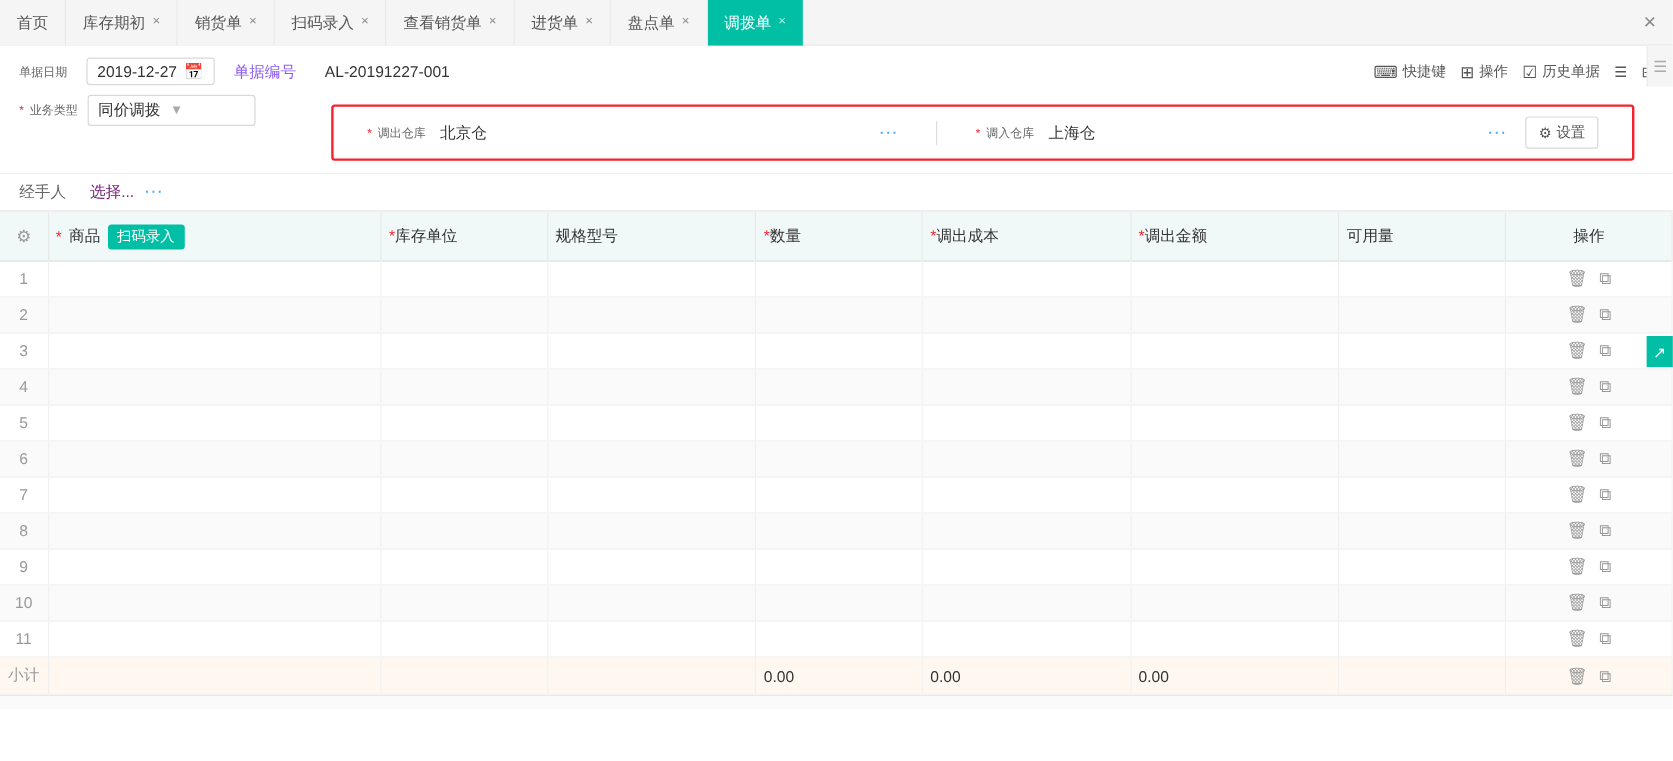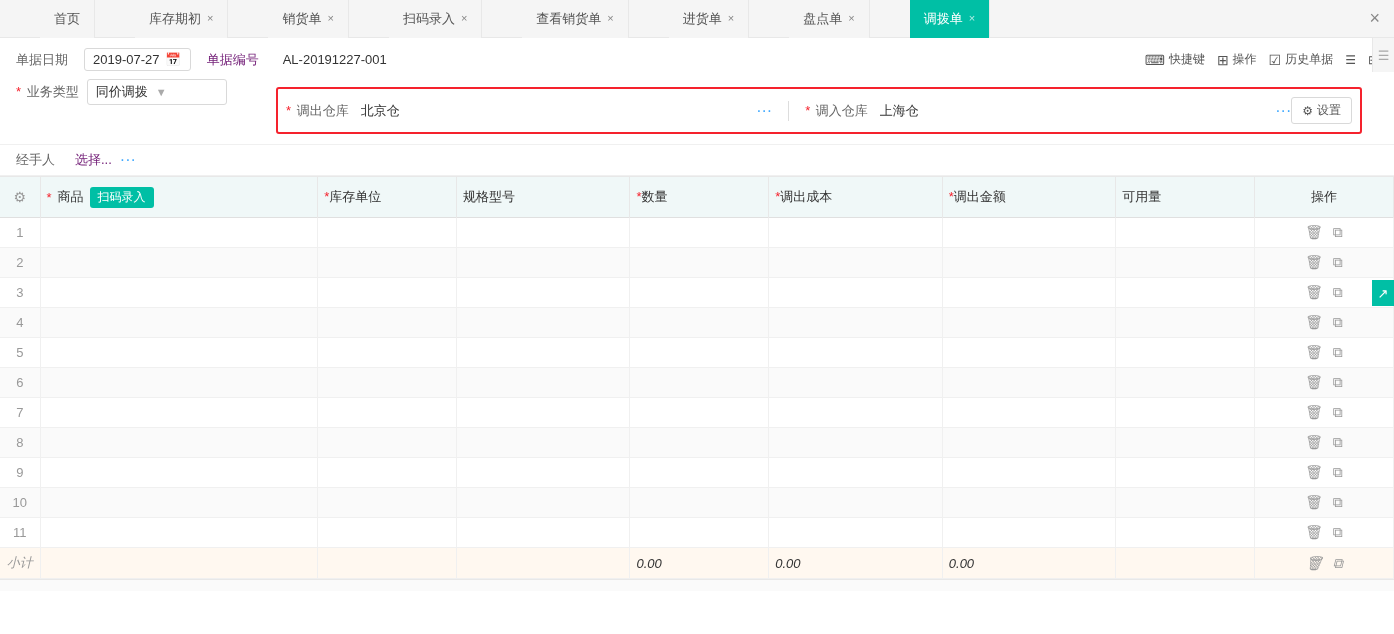--- a/index.html
+++ b/index.html
@@ -20,21 +20,20 @@
       align-items: center;
       padding: 0 14px;
       height: 38px;
       cursor: pointer;
       font-size: 13px;
       color: #555;
       border-right: 1px solid #e8e8e8;
       white-space: nowrap;
       background: #f5f5f5;
       user-select: none;
-      margin-left: 40px;
     }
     .tab-item.active {
       background: #00bfa5;
       color: #fff;
     }
     .tab-item .tab-close {
       margin-left: 6px;
       font-size: 11px;
       line-height: 1;
       opacity: 0.7;
@@ -57,21 +56,21 @@
       background: #fff;
       border-bottom: 1px solid #f0f0f0;
     }
     .form-row {
       display: flex;
       align-items: center;
       margin-bottom: 8px;
     }
     .form-label {
       color: #666;
-      font-size: 13px;
+      font-size: 10px;
       white-space: nowrap;
     }
     .form-label .required { color: #f5222d; margin-right: 2px; }
     .form-field {
       display: flex;
       align-items: center;
       border: 1px solid #d9d9d9;
       border-radius: 3px;
       padding: 3px 8px;
       min-width: 80px;
@@ -85,21 +84,21 @@
       display: flex;
       align-items: center;
       color: #333;
       font-size: 13px;
       border: 1px solid #d9d9d9;
       border-radius: 3px;
       padding: 3px 8px;
       cursor: pointer;
     }
     .date-icon { margin-left: 6px; color: #aaa; font-size: 13px; }
-    .doc-num-label { color: #701a75; margin-right: 8px; }
+    .doc-num-label { color: #8b5cf6; margin-right: 8px; }
     .doc-num-val { color: #333; }
 
     
     .toolbar-right {
       display: flex;
       align-items: center;
       margin-left: auto;
       gap: 12px;
       font-size: 12px;
       color: #555;
@@ -112,25 +111,26 @@
       color: #555;
       font-size: 12px;
     }
     .toolbar-icon { font-size: 14px; }
 
     
     .warehouse-section {
       border: 2px solid #f5222d;
       border-radius: 3px;
       margin: 8px 16px 4px 0;
-      padding: 8px 8px;
+      padding: 8px 28px;
       display: flex;
       align-items: center;
       flex: 1;
       min-width: 0;
+      gap: 16px;
     }
     .wh-item {
       display: flex;
       align-items: center;
       flex: 1;
       gap: 6px;
     }
     .wh-divider { width: 1px; background: #ddd; height: 20px; margin: 0 16px; }
     .wh-dots { color: #40a9ff; font-size: 16px; cursor: pointer; margin-left: auto; }
     .settings-btn {
@@ -180,21 +180,21 @@
       text-align: left;
       font-weight: normal;
       color: #333;
       border-right: 1px solid #e8e8e8;
       white-space: nowrap;
     }
     tbody tr {
       border-bottom: 1px solid #f0f0f0;
     }
     tbody tr:nth-child(even) { background: #fafafa; }
-    tbody tr.subtotal-row { background: #fff8f0; font-style: italic; }
+    tbody tr.subtotal-row { background: #fff8f0; }
     tbody td {
       padding: 6px 6px;
       border-right: 1px solid #f0f0f0;
       color: #333;
       min-width: 40px;
     }
     .row-num { color: #999; text-align: center; width: 36px; }
     .col-ops { text-align: center; white-space: nowrap; }
     .op-icon { color: #999; cursor: pointer; font-size: 14px; margin: 0 3px; }
     .gear-btn {
@@ -305,21 +305,21 @@
   <div class="tab-bar-close">×</div>
 </div>
 
 <div style="display:flex; flex-direction:column; height: calc(100vh - 38px);">
 
   <div class="form-area">
     <div class="form-row" style="justify-content: space-between;">
       <div style="display:flex; align-items:center; gap:16px;">
         <span class="form-label">单据日期</span>
         <div class="date-field">
-          <span>2019-07-27</span>
+          <span>2019-12-27</span>
           <span class="date-icon">📅</span>
         </div>
         <span class="doc-num-label">单据编号</span>
         <span class="doc-num-val">AL-20191227-001</span>
       </div>
       <div class="toolbar-right">
         <div class="toolbar-btn">
           <span class="toolbar-icon">⌨</span>
           <span>快捷键</span>
         </div>

